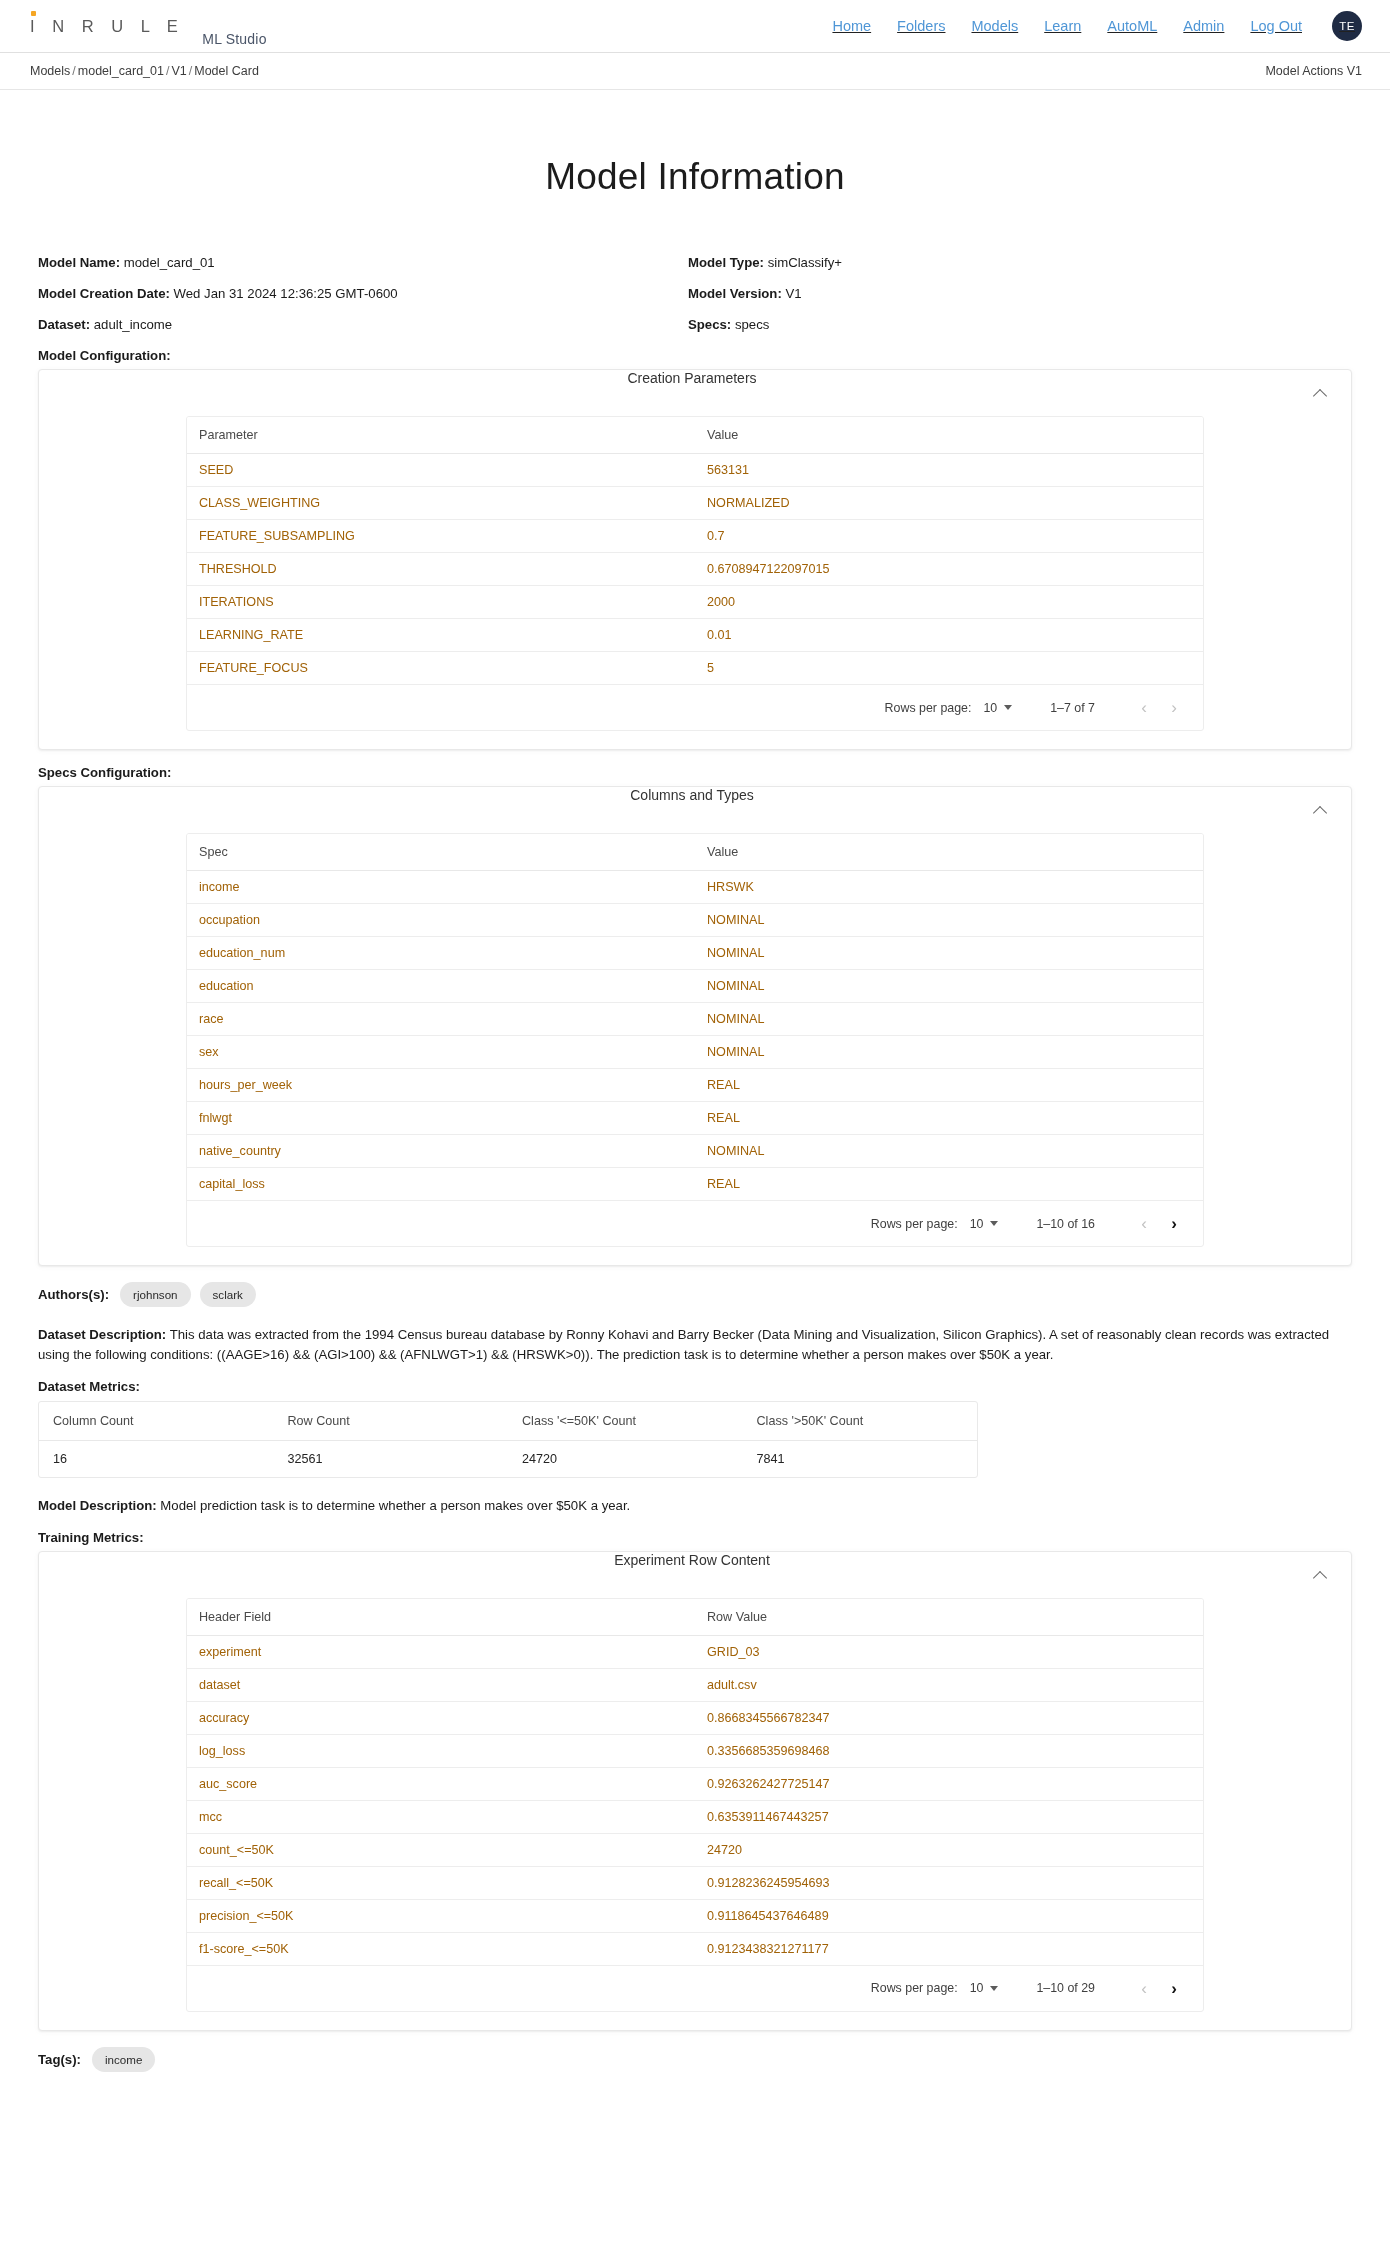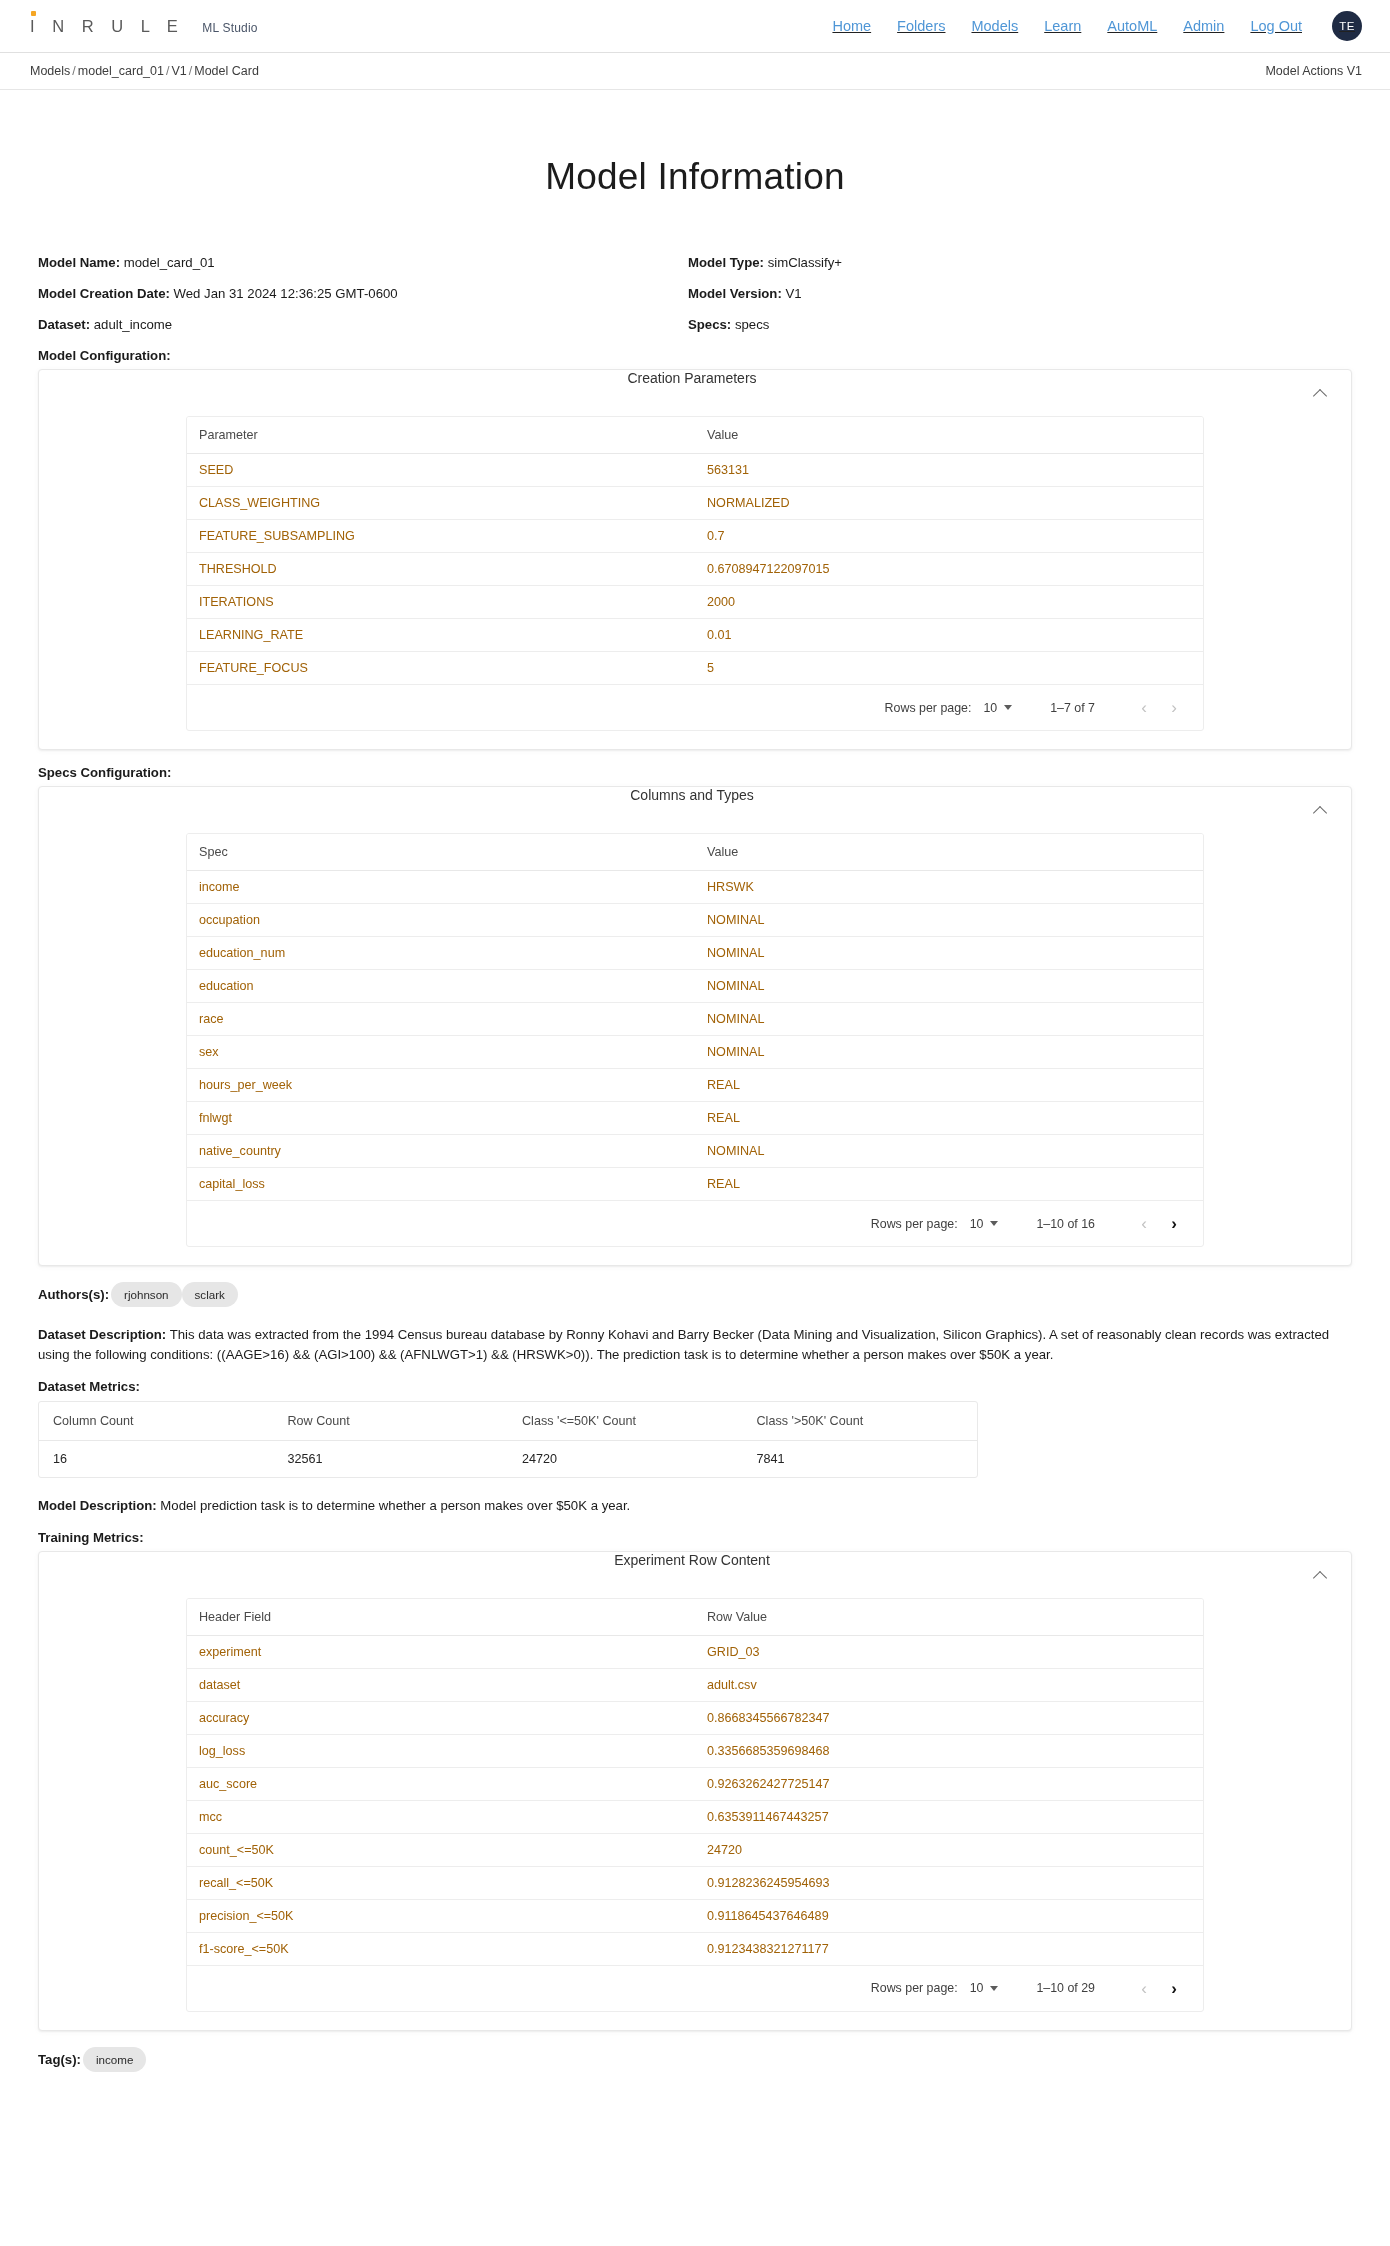--- a/index.html
+++ b/index.html
@@ -31,26 +31,26 @@
     line-height: 1;
   }
   .brand-dot {
     position: absolute;
     width: 5px; height: 5px;
     background: #f5a623;
     left: 1px; top: -7px;
     border-radius: 1px;
   }
   .brand-sub {
-    font-size: 12px;
+    font-size: 14px;
     color: #4a5568;
     letter-spacing: .2px;
     line-height: 1;
     position: relative;
-    top: 0px;
+    top: 12px;
   }
   .nav { margin-left: auto; display: flex; align-items: center; gap: 26px; text-decoration: underline; }
   .nav a {
     font-size: 14.5px;
     color: #4f96d6;
     text-decoration: none;
     white-space: nowrap;
   }
   .avatar {
     width: 30px; height: 30px;
@@ -190,21 +190,21 @@
   .pg-btn {
     width: 30px; height: 30px;
     display: inline-flex; align-items: center; justify-content: center;
     border: none; background: none; cursor: pointer;
     font-size: 17px; line-height: 1;
   }
   .pg-btn.disabled { color: #c2c2c2; cursor: default; }
   .pg-btn.active { color: #141414; font-weight: 700; }
 
   
-  .chips-row { display: flex; align-items: center; margin-top: 16px; }
+  .chips-row { display: flex; align-items: center; gap: 9px; margin-top: 16px; }
   .chips-row .lbl { font-size: 13.2px; font-weight: 700; color: #1b1b1b; margin-right: 2px; }
   .chip {
     background: #e6e6e6;
     border-radius: 16px;
     padding: 6px 13px;
     font-size: 11.6px;
     color: #2b2b2b;
   }
 
   

